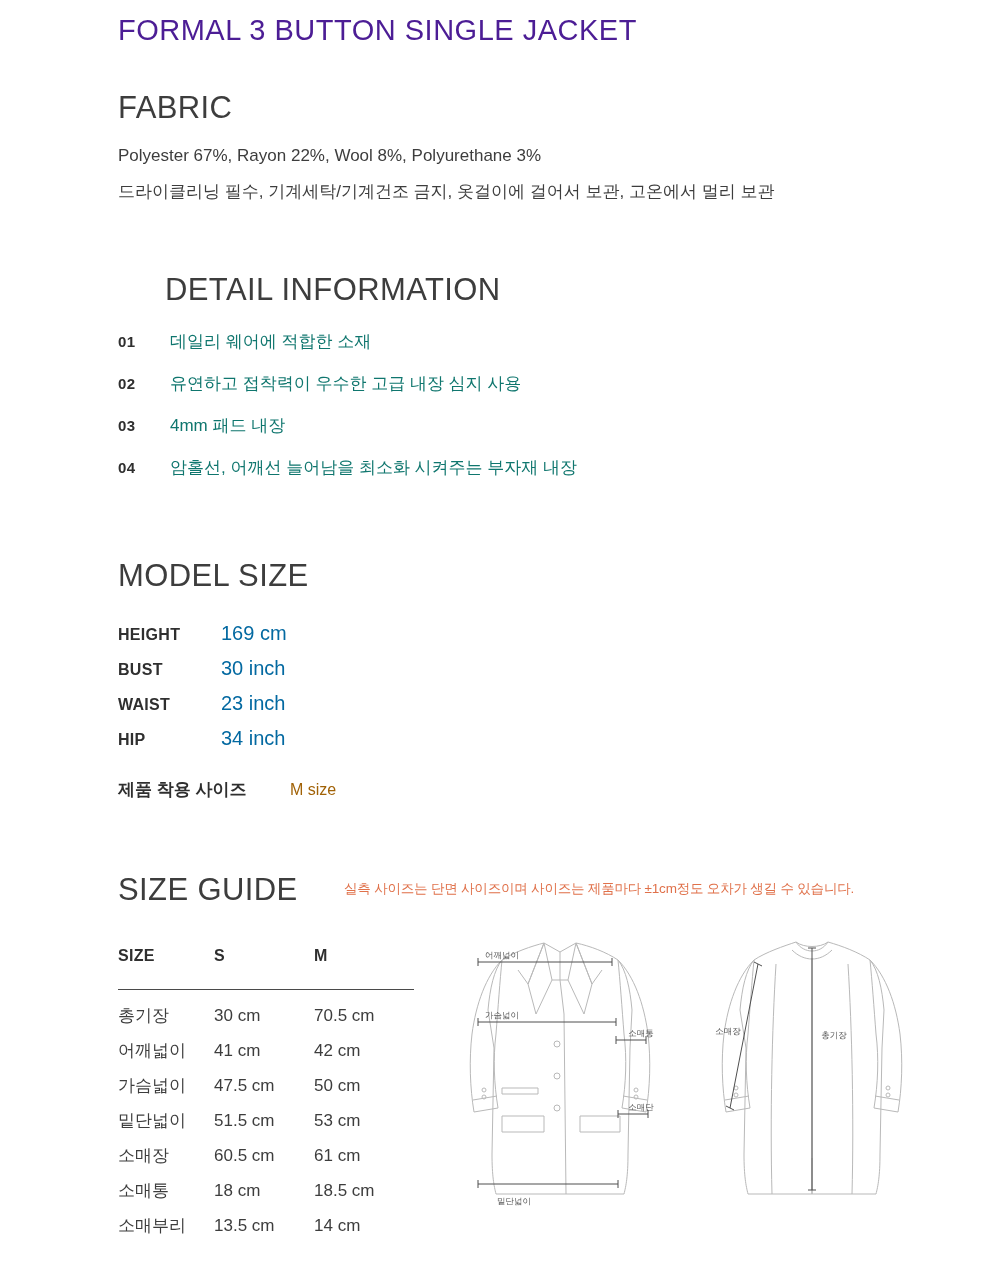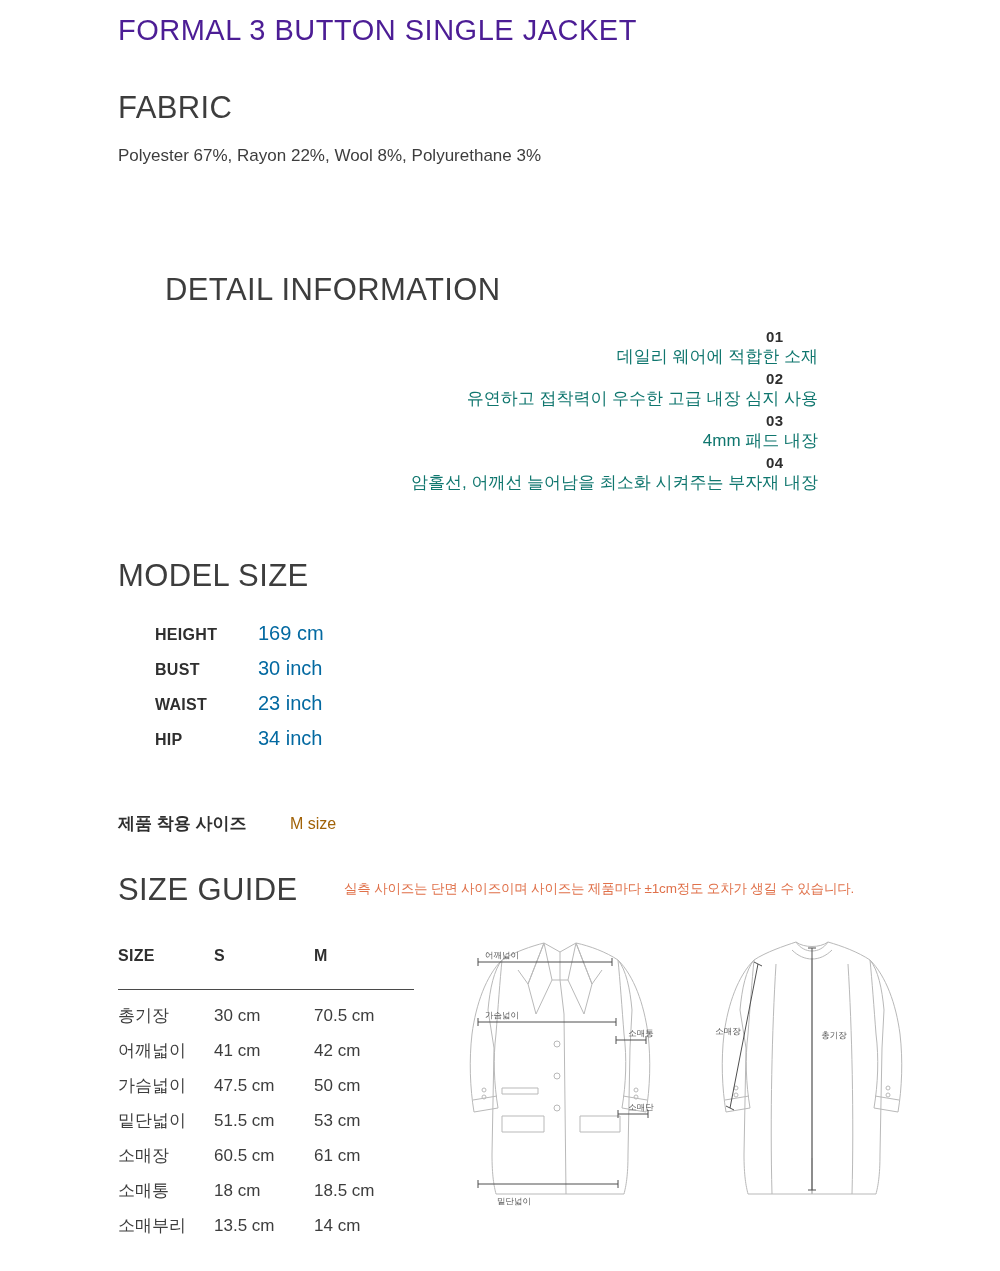--- a/index.html
+++ b/index.html
@@ -54,24 +54,23 @@
   .detail-heading { position: absolute; left: 118px; top: 272px; margin-left: 47px; }
 
   .detail-list {
     position: absolute;
     left: 118px;
     top: 328px;
     width: 700px;
   }
   .detail-row {
     display: flex;
-    align-items: flex-end;
+    align-items: center;
     margin-bottom: 16px;
     height: 26px;
-    flex-direction: column;
   }
   .detail-num {
     width: 52px;
     font-size: 15px;
     font-weight: bold;
     color: #2f2f2f;
     letter-spacing: 0.5px;
   }
   .detail-text {
     font-size: 17px;
@@ -82,21 +81,20 @@
 
   .model-table {
     position: absolute;
     left: 118px;
     top: 622px;
   }
   .model-row {
     display: flex;
     align-items: baseline;
     height: 35px;
-    margin-left: 37px;
   }
   .model-label {
     width: 103px;
     font-size: 16px;
     font-weight: bold;
     color: #2f2f2f;
     letter-spacing: 0.3px;
   }
   .model-value {
     font-size: 20px;
@@ -107,21 +105,20 @@
     left: 118px;
     top: 778px;
     display: flex;
     align-items: baseline;
   }
   .model-worn .w-label {
     width: 172px;
     font-size: 17px;
     font-weight: bold;
     color: #2f2f2f;
-    margin-top: 34px;
   }
   .model-worn .w-value {
     font-size: 16px;
     color: #a16207;
   }
 
   .size-heading { position: absolute; left: 118px; top: 872px; }
   .size-note {
     position: absolute;
     left: 344px;
@@ -174,20 +171,21 @@
 </style>
 </head>
 <body>
 
 <div class="page">
 
   <div class="main-title">FORMAL 3 BUTTON SINGLE JACKET</div>
 
   <div class="section-heading fabric-heading">FABRIC</div>
   <div class="fabric-line1">Polyester 67%, Rayon 22%, Wool 8%, Polyurethane 3%</div>
+  <div class="fabric-line2">드라이클리닝 필수, 기계세탁/기계건조 금지, 옷걸이에 걸어서 보관, 고온에서 멀리 보관</div>
 
   <div class="section-heading detail-heading">DETAIL INFORMATION</div>
   <div class="detail-list">
     <div class="detail-row">
       <span class="detail-num">01</span>
       <span class="detail-text">데일리 웨어에 적합한 소재</span>
     </div>
     <div class="detail-row">
       <span class="detail-num">02</span>
       <span class="detail-text">유연하고 접착력이 우수한 고급 내장 심지 사용</span>

